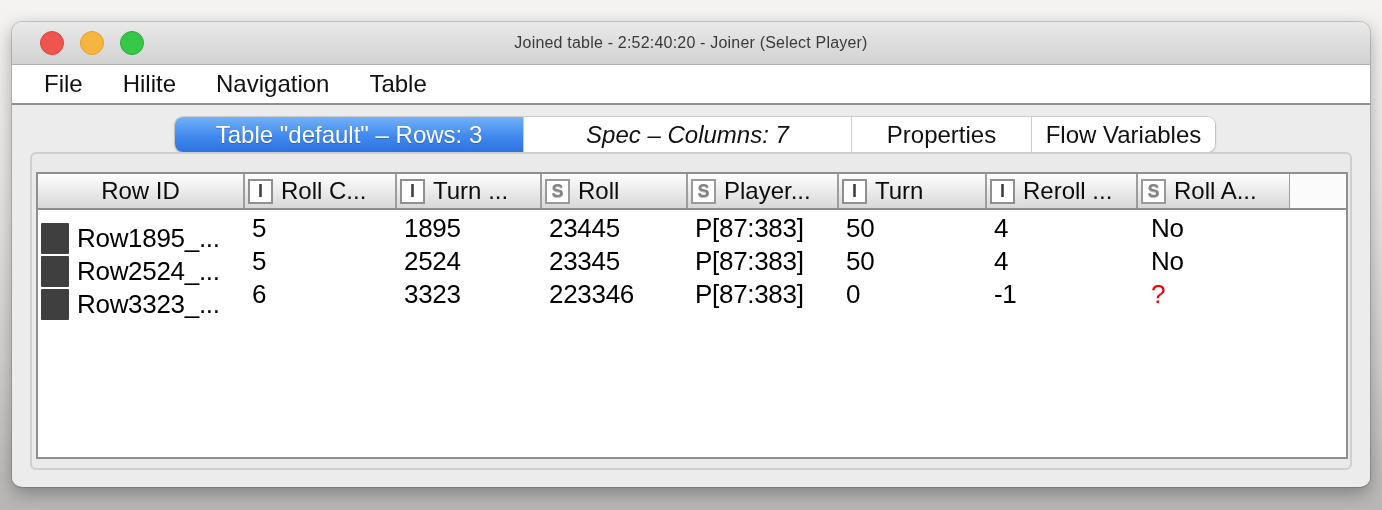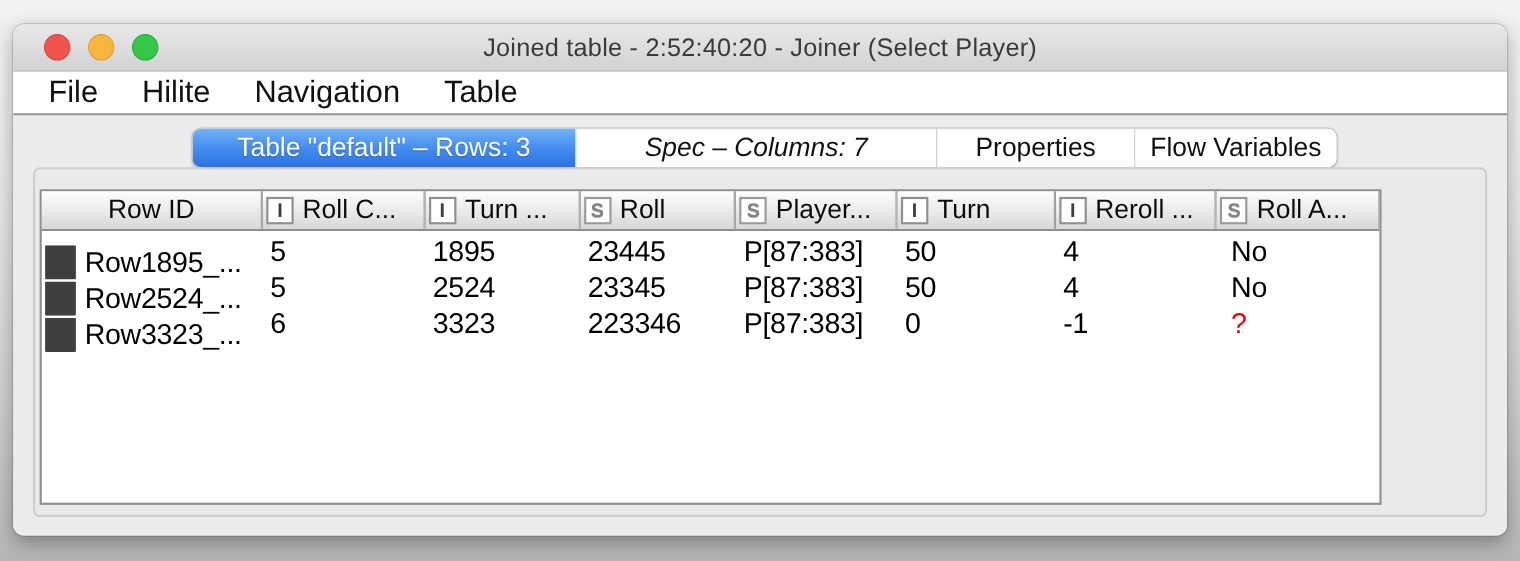--- a/index.html
+++ b/index.html
@@ -19,29 +19,29 @@
     height:43px; position:relative;
     background:linear-gradient(180deg,#e9e9e9,#d2d2d2);
     border-bottom:1px solid #b2b2b2;
   }
   .lights { position:absolute; left:28px; top:9px; display:flex; gap:16px; }
   .light { width:24px; height:24px; border-radius:50%; display:inline-block; }
   .light.red    { background:#f0544e; border:1px solid #da433d; }
   .light.yellow { background:#f6b53e; border:1px solid #e3a031; }
   .light.green  { background:#35c748; border:1px solid #27ab38; }
   .title {
-    text-align:center; line-height:42px; font-size:23px; color:#3a3a3a;
+    text-align:center; line-height:42px; font-size:16px; color:#3a3a3a;
     letter-spacing:0.2px;
   }
   
   .menubar {
     height:40px; background:#ffffff; border-bottom:2px solid #8f8f8f;
     display:flex; align-items:center; padding-left:12px;
   }
-  .menu-item { font-size:28px; color:#111; padding:0 20px; line-height:38px; }
+  .menu-item { font-size:24px; color:#111; padding:0 20px; line-height:38px; }
   
   .content { position:relative; height:380px; background:#ececec; }
   .tabbar {
     position:absolute; left:163px; top:12px; height:35px; display:flex;
     border-radius:8px; overflow:hidden; background:#fff;
     box-shadow:0 0 0 1px rgba(0,0,0,0.10), 0 1px 3px rgba(0,0,0,0.22);
   }
   .tab {
     height:35px; line-height:35px; text-align:center; font-size:24px; color:#111;
     background:#fff;
@@ -50,21 +50,21 @@
   .tab.selected {
     background:linear-gradient(180deg,#71b2f8 0%,#4189ef 55%,#2d73e0 100%);
     color:#fff; text-shadow:0 1px 1px rgba(0,0,0,0.25); border-left:none;
   }
   .t0 { width:348px; } .t1 { width:328px;font-style:italic; } .t2 { width:180px; } .t3 { width:184px; }
   .panel {
     position:absolute; left:18px; top:47px; width:1322px; height:318px;
     background:#eaeaea; border:2px solid #cfcfcf; border-radius:6px;
   }
   .tablebox {
-    position:absolute; left:4px; top:18px; width:1220px; height:287px;
+    position:absolute; left:4px; top:18px; width:1312px; height:287px;
     background:#ffffff; border:2px solid #8f8f8f;
   }
   
   .thead { display:flex; height:36px; border-bottom:2px solid #8f8f8f; }
   .th {
     display:flex; align-items:center; font-size:24px; color:#0c0c0c;
     background:linear-gradient(180deg,#fefefe,#d8d8d8);
     border-left:1px solid #9d9d9d; border-right:1px solid #9d9d9d;
     overflow:hidden; white-space:nowrap;
   }

